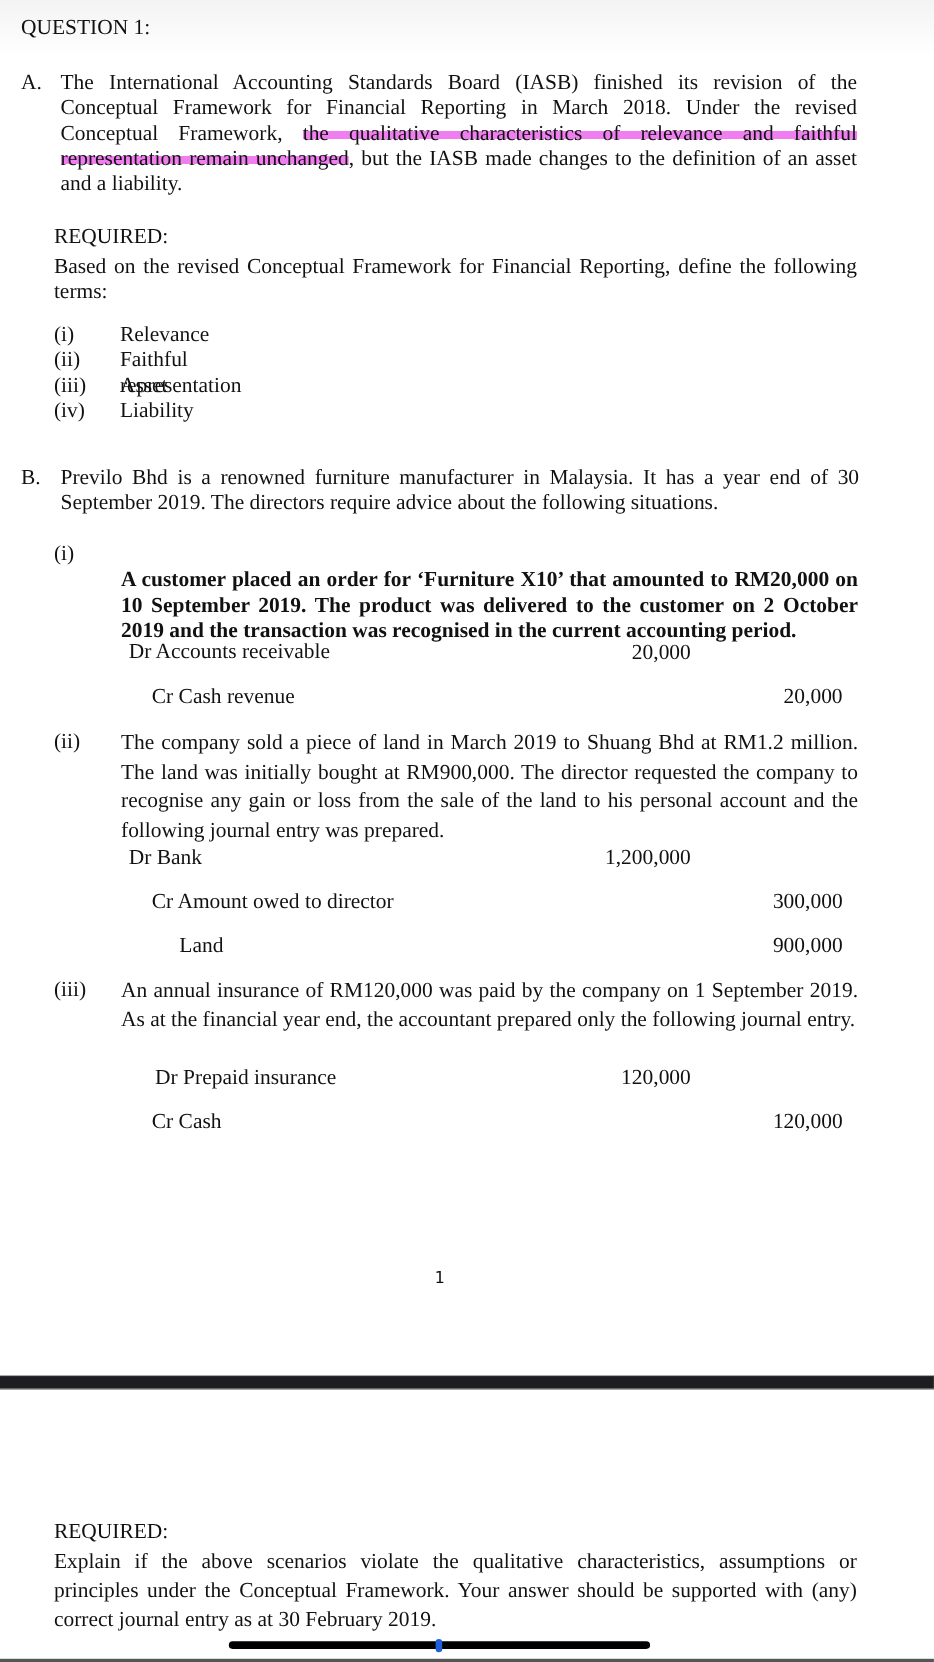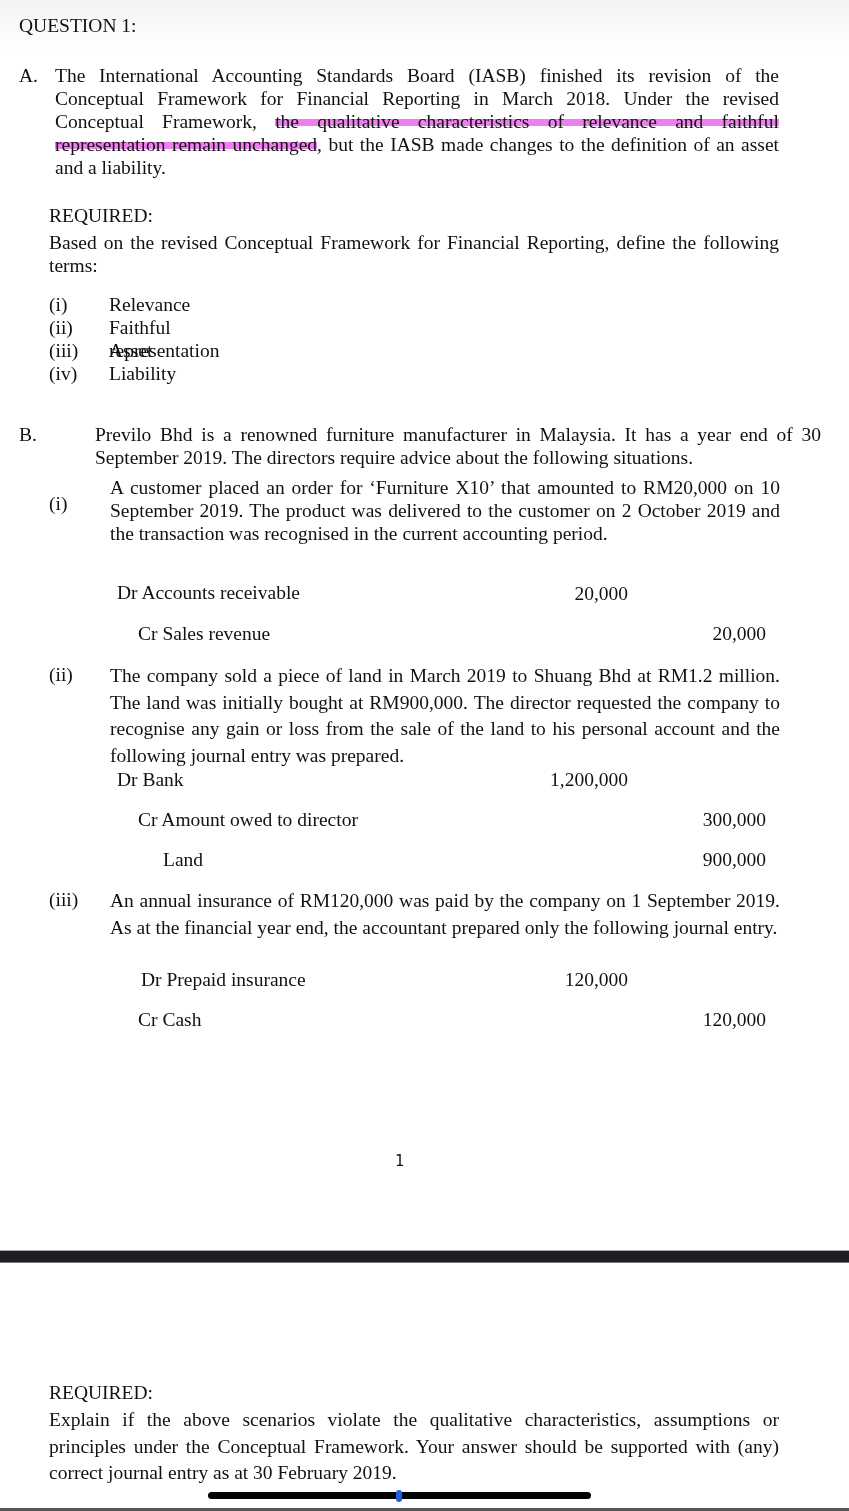--- a/index.html
+++ b/index.html
@@ -65,27 +65,27 @@
     <span class="abs" style="left:0;">(iii)</span>
     <span class="abs" style="left:60px;">Asset</span>
   </div>
   <div style="position:relative; height:23px;">
     <span class="abs" style="left:0;">(iv)</span>
     <span class="abs" style="left:60px;">Liability</span>
   </div>
 </div>
 
 <div class="abs" style="left:19px; top:423px;">B.</div>
-<div class="abs just" style="left:55px; top:423px; width:726px;margin-left:40px;">Previlo Bhd is a renowned furniture manufacturer in Malaysia. It has a year end of 30 September 2019. The directors require advice about the following situations.</div>
+<div class="abs just" style="left:55px; top:423px; width:726px;">Previlo Bhd is a renowned furniture manufacturer in Malaysia. It has a year end of 30 September 2019. The directors require advice about the following situations.</div>
 
 <div class="abs" style="left:49px; top:492px;">(i)</div>
-<div class="abs just" style="left:110px; top:476px; width:670px;">A customer placed an order for ‘Furniture X10’ that amounted to RM20,000 on 10 September 2019. The product was delivered to the customer on 2 October 2019 and the transaction was recognised in the current accounting period.</div>
+<div class="abs just" style="left:110px; top:516px; width:670px;font-weight:bold;">A customer placed an order for ‘Furniture X10’ that amounted to RM20,000 on 10 September 2019. The product was delivered to the customer on 2 October 2019 and the transaction was recognised in the current accounting period.</div>
 <div class="jrow" style="left:117px; top:581px;">Dr Accounts receivable</div>
 <div class="amt" style="right:221px; top:582px;">20,000</div>
-<div class="jrow" style="left:138px; top:622px;">Cr Sales revenue</div>
+<div class="jrow" style="left:138px; top:622px;">Cr Cash revenue</div>
 <div class="amt" style="right:83px; top:622px;">20,000</div>
 
 <div class="abs" style="left:49px; top:663px;">(ii)</div>
 <div class="abs just" style="left:110px; top:663px; width:670px; line-height:26.5px;">The company sold a piece of land in March 2019 to Shuang Bhd at RM1.2 million. The land was initially bought at RM900,000. The director requested the company to recognise any gain or loss from the sale of the land to his personal account and the following journal entry was prepared.</div>
 <div class="jrow" style="left:117px; top:768px;">Dr Bank</div>
 <div class="amt" style="right:221px; top:768px;">1,200,000</div>
 <div class="jrow" style="left:138px; top:808px;">Cr Amount owed to director</div>
 <div class="amt" style="right:83px; top:808px;">300,000</div>
 <div class="jrow" style="left:163px; top:848px;">Land</div>
 <div class="amt" style="right:83px; top:848px;">900,000</div>

